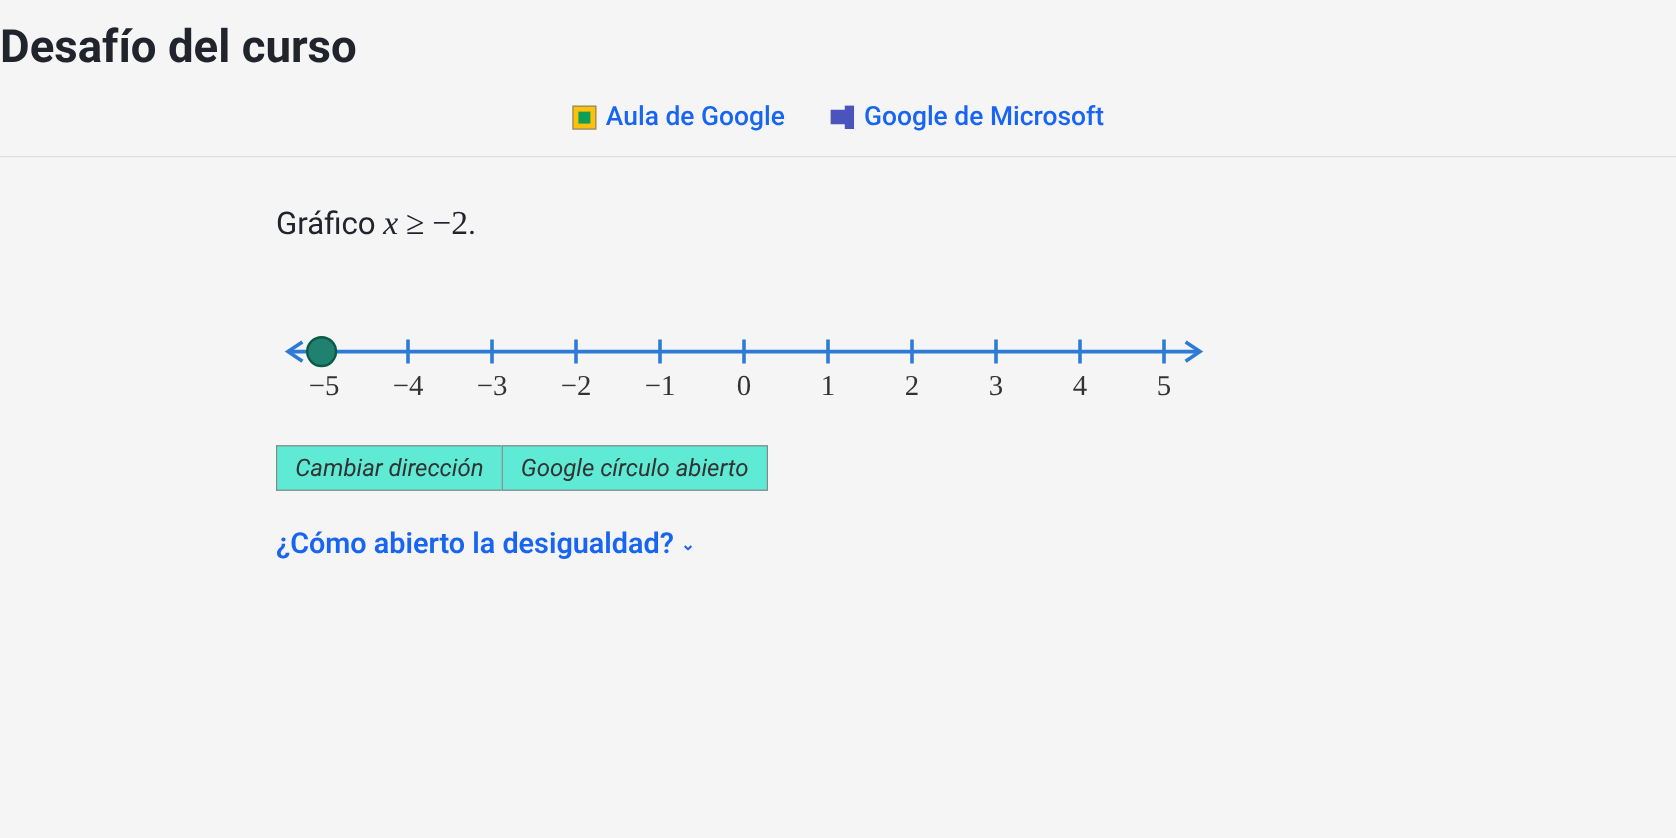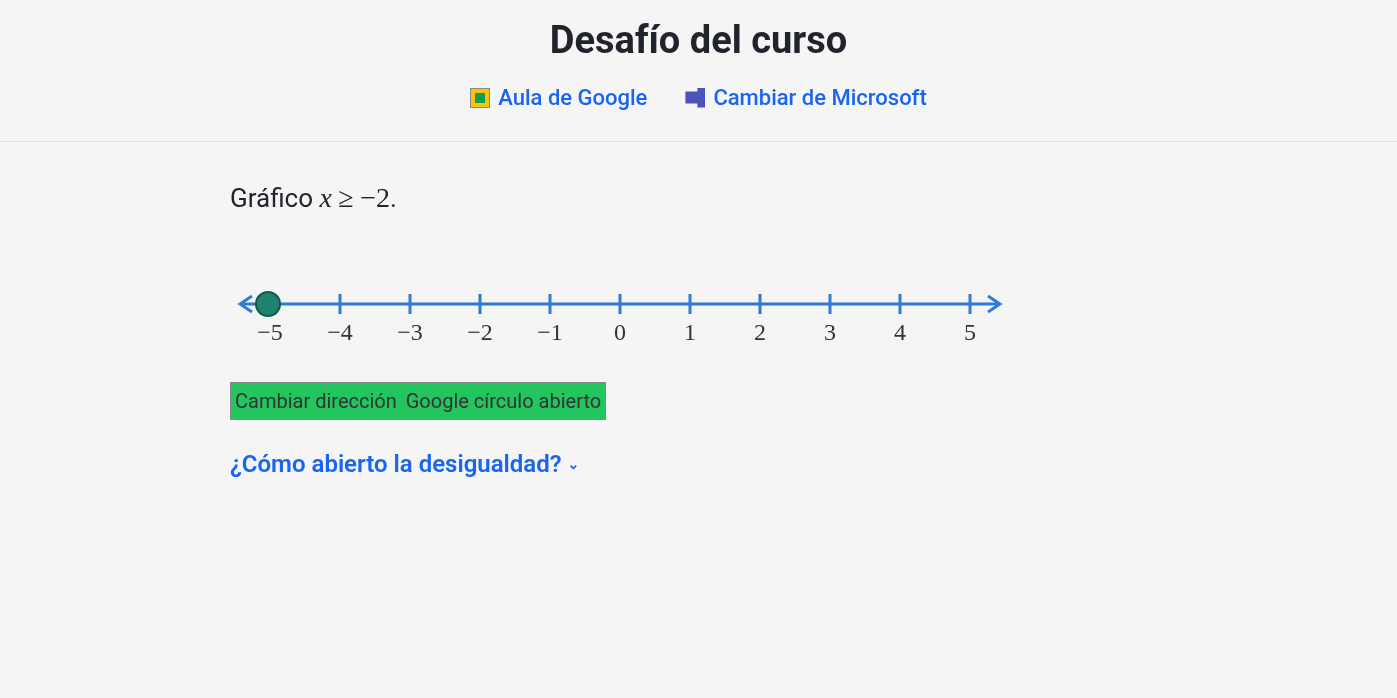--- a/index.html
+++ b/index.html
@@ -8,23 +8,23 @@
       box-sizing: border-box;
     }
     body {
       font-family: -apple-system, BlinkMacSystemFont, "Segoe UI", Roboto, "Helvetica Neue", Arial, sans-serif;
       background: #f5f5f5;
       width: 1397px;
       height: 698px;
       position: relative;
     }
     .header {
-      text-align: center;
+      text-align: left;
       padding-top: 18px;
-      padding-bottom: 31px;
+      padding-bottom: 20px;
       border-bottom: 1px solid #ddd;
     }
     .title {
       font-size: 38px;
       font-weight: 700;
       color: #21242c;
       margin-bottom: 14px;
     }
     .share-links {
       display: flex;
@@ -91,27 +91,28 @@
     }
     .numberline-svg {
       display: block;
     }
     .button-row {
       display: flex;
       gap: 0;
       margin-bottom: 30px;
     }
     .nl-button {
-      background: #22c55e;
+      background: #5eead4;
       border: 1px solid #888;
-      padding: 6px 4px;
+      padding: 6px 15px;
       font-size: 20px;
       color: #333;
       cursor: pointer;
       font-family: inherit;
+      font-style: italic;
     }
     .nl-button:first-child {
       border-right: none;
     }
     .help-link {
       color: #1865f2;
       font-size: 24px;
       font-weight: 600;
       cursor: pointer;
       display: inline-flex;
@@ -128,21 +129,21 @@
 
 <div class="header">
   <h1 class="title">Desafío del curso</h1>
   <div class="share-links">
     <a class="share-link">
       <span class="share-icon gc-icon"></span>
       <span>Aula de Google</span>
     </a>
     <a class="share-link">
       <span class="share-icon teams-icon"></span>
-      <span>Cambiar de Microsoft</span>
+      <span>Google de Microsoft</span>
     </a>
   </div>
 </div>
 
 <div class="content">
   <div class="prompt">
     <span>Gráfico</span>
     <span class="math-var">x</span>
     <span class="math-op">≥</span>
     <span class="math-op">−2</span><span>.</span>

